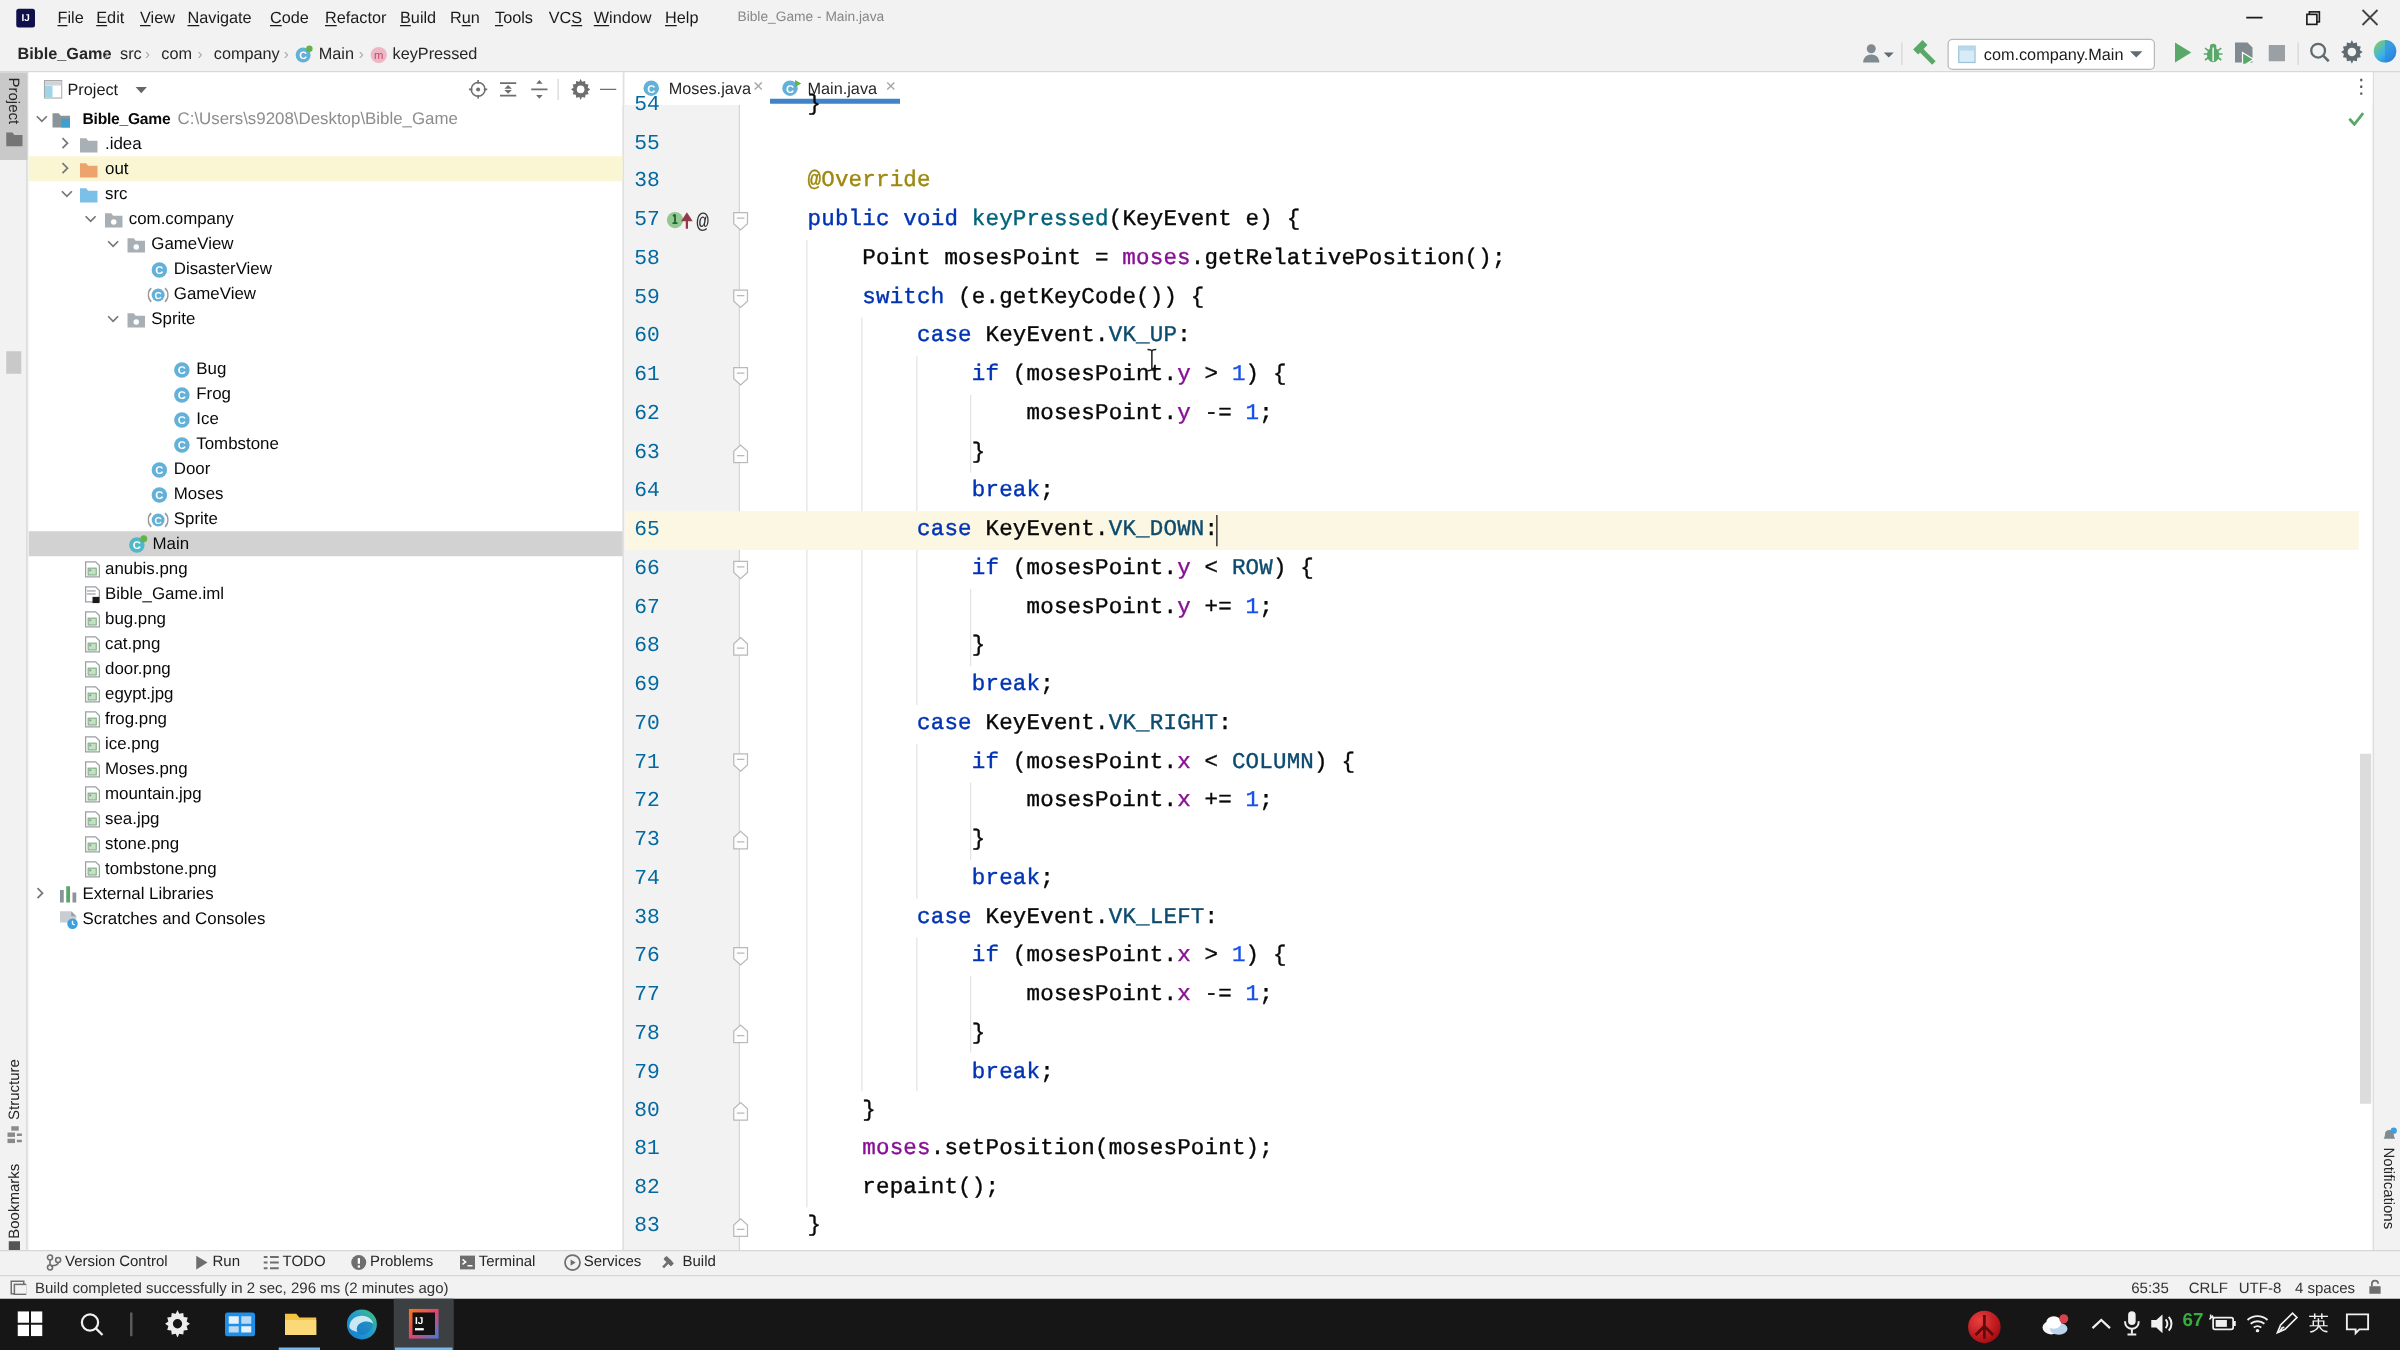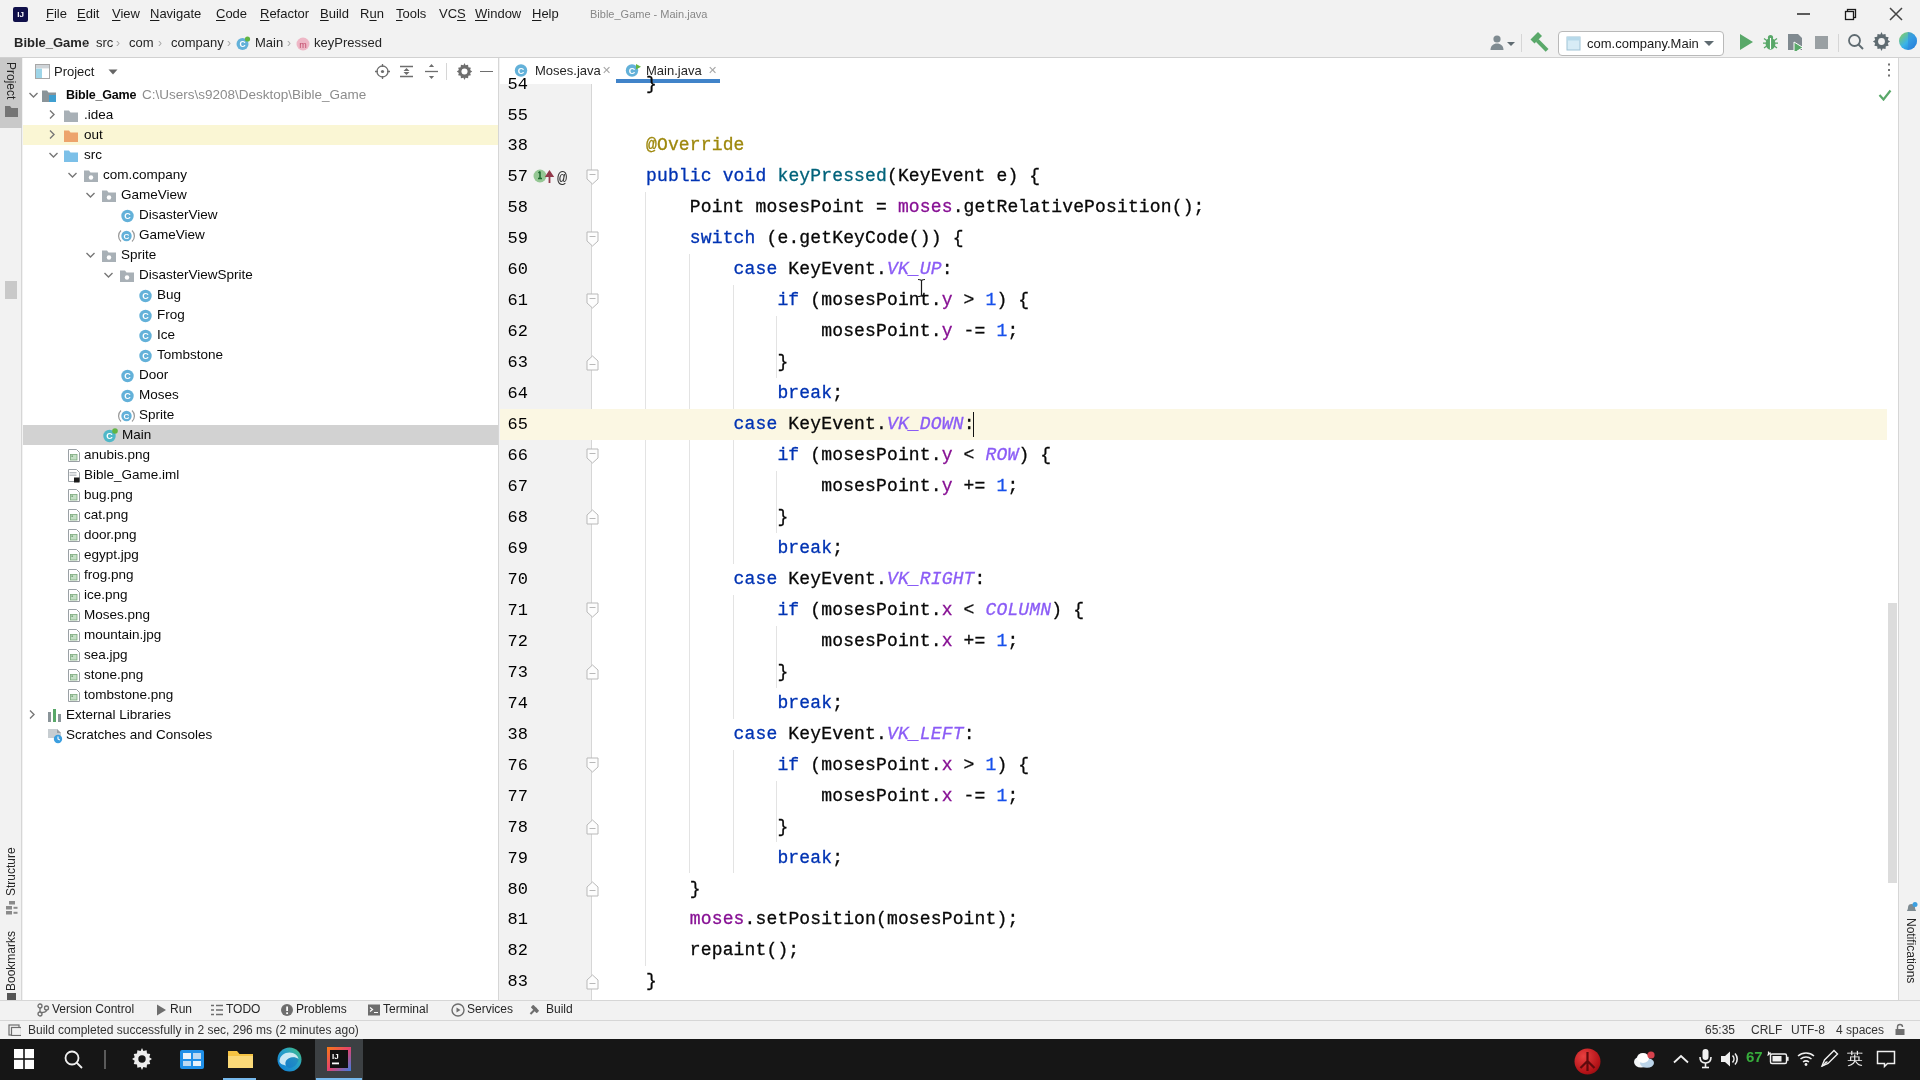--- a/index.html
+++ b/index.html
@@ -29,26 +29,26 @@
 .trow .txt{position:absolute;top:0;height:20px;line-height:20px;white-space:nowrap}
 .sel{background:#d2d2d2}
 .hl{background:#faf6d4}
 .ticon{position:absolute;top:3px}
 
 #editor{left:500px;top:58px;width:1398px;height:942px;background:#fff}
 .tabtxt{position:absolute;top:0;height:25px;line-height:25px;font-size:13px;color:#262626}
 .tabx{position:absolute;top:0;height:25px;line-height:25px;font-size:11px;color:#a6a6a6}
 #gutter{left:0;top:26px;width:92px;height:916px;background:#f2f2f2;border-right:1px solid #d6d6d6}
 .lnum{position:absolute;width:70px;text-align:right;height:31px;line-height:31px;
-  font-family:"Liberation Mono",monospace;font-size:17px;color:#000000;letter-spacing:0.1px}
+  font-family:"Liberation Mono",monospace;font-size:17px;color:#0369a1;letter-spacing:0.1px}
 .cline{position:absolute;left:0;width:1387px;height:31px;background:#fbf7e3}
 .code{position:absolute;white-space:pre;height:31px;line-height:31px;
   font-family:"Liberation Mono",monospace;font-size:18px;letter-spacing:0.15px;color:#080808;
   -webkit-text-stroke:0.3px currentColor}
-.kw{color:#0033b3}.fn{color:#00627a}.nm{color:#1750eb}.fd{color:#871094}.fi{color:#8b5cf6;font-style:italic}.an{color:#9e880d}
+.kw{color:#0033b3}.fn{color:#00627a}.nm{color:#1750eb}.fd{color:#871094}.fi{color:#0c4a6e;}.an{color:#9e880d}
 .iguide{position:absolute;width:1px;background:#e3e3e3}
 .fold{position:absolute;left:86px;width:13px;height:16px}
 
 #botbar{left:0;top:1000px;width:1920px;height:20px;background:#f2f2f2;border-top:1px solid #d6d6d6}
 .bitem{position:absolute;top:0;height:19px;line-height:19px;font-size:12px;color:#262626}
 #statusbar{left:0;top:1020px;width:1920px;height:19px;background:#f2f2f2;border-top:1px solid #d6d6d6}
 .sitem{position:absolute;top:0;height:18px;line-height:18px;font-size:12px;color:#333}
 
 #taskbar{left:0;top:1039px;width:1920px;height:41px;background:#161616}
 </style></head><body>
@@ -280,30 +280,20 @@
     </div>
 <div class="trow " style="top:187px">
       <svg class="ticon" style="left:62px;top:6px" width="11" height="9">
         <path d="M1.5 2l4 4 4-4" stroke="#777" stroke-width="1.4" fill="none"></path>
       </svg>
       <svg class="ticon" style="left:78px;top:2.5px" width="16" height="15">
         <path d="M1 2.5h5l1.5 2H15a0 0 0 010 0v9.5H1z" fill="#a8b0b6"></path>
         <circle cx="8" cy="9.5" r="2.2" fill="#fff"></circle>
       </svg>
       <span class="txt" style="left:98px;">Sprite</span>
-    </div>
-<div class="trow " style="top:207px">
-      <svg class="ticon" style="left:80px;top:6px" width="11" height="9">
-        <path d="M1.5 2l4 4 4-4" stroke="#777" stroke-width="1.4" fill="none"></path>
-      </svg>
-      <svg class="ticon" style="left:96px;top:2.5px" width="16" height="15">
-        <path d="M1 2.5h5l1.5 2H15a0 0 0 010 0v9.5H1z" fill="#a8b0b6"></path>
-        <circle cx="8" cy="9.5" r="2.2" fill="#fff"></circle>
-      </svg>
-      <span class="txt" style="left:116px;">DisasterViewSprite</span>
     </div>
 <div class="trow " style="top:227px">
       <svg class="ticon" style="left:115px;top:2.5px" width="17" height="16">
         <circle cx="7.5" cy="8" r="6.2" fill="#63b1d9"></circle>
         <text x="7.5" y="11.4" font-size="9" font-weight="bold" fill="#fff" text-anchor="middle" font-family="Liberation Sans">C</text>
       </svg>
       <span class="txt" style="left:134px;">Bug</span>
     </div>
 <div class="trow " style="top:247px">
       <svg class="ticon" style="left:115px;top:2.5px" width="17" height="16">

